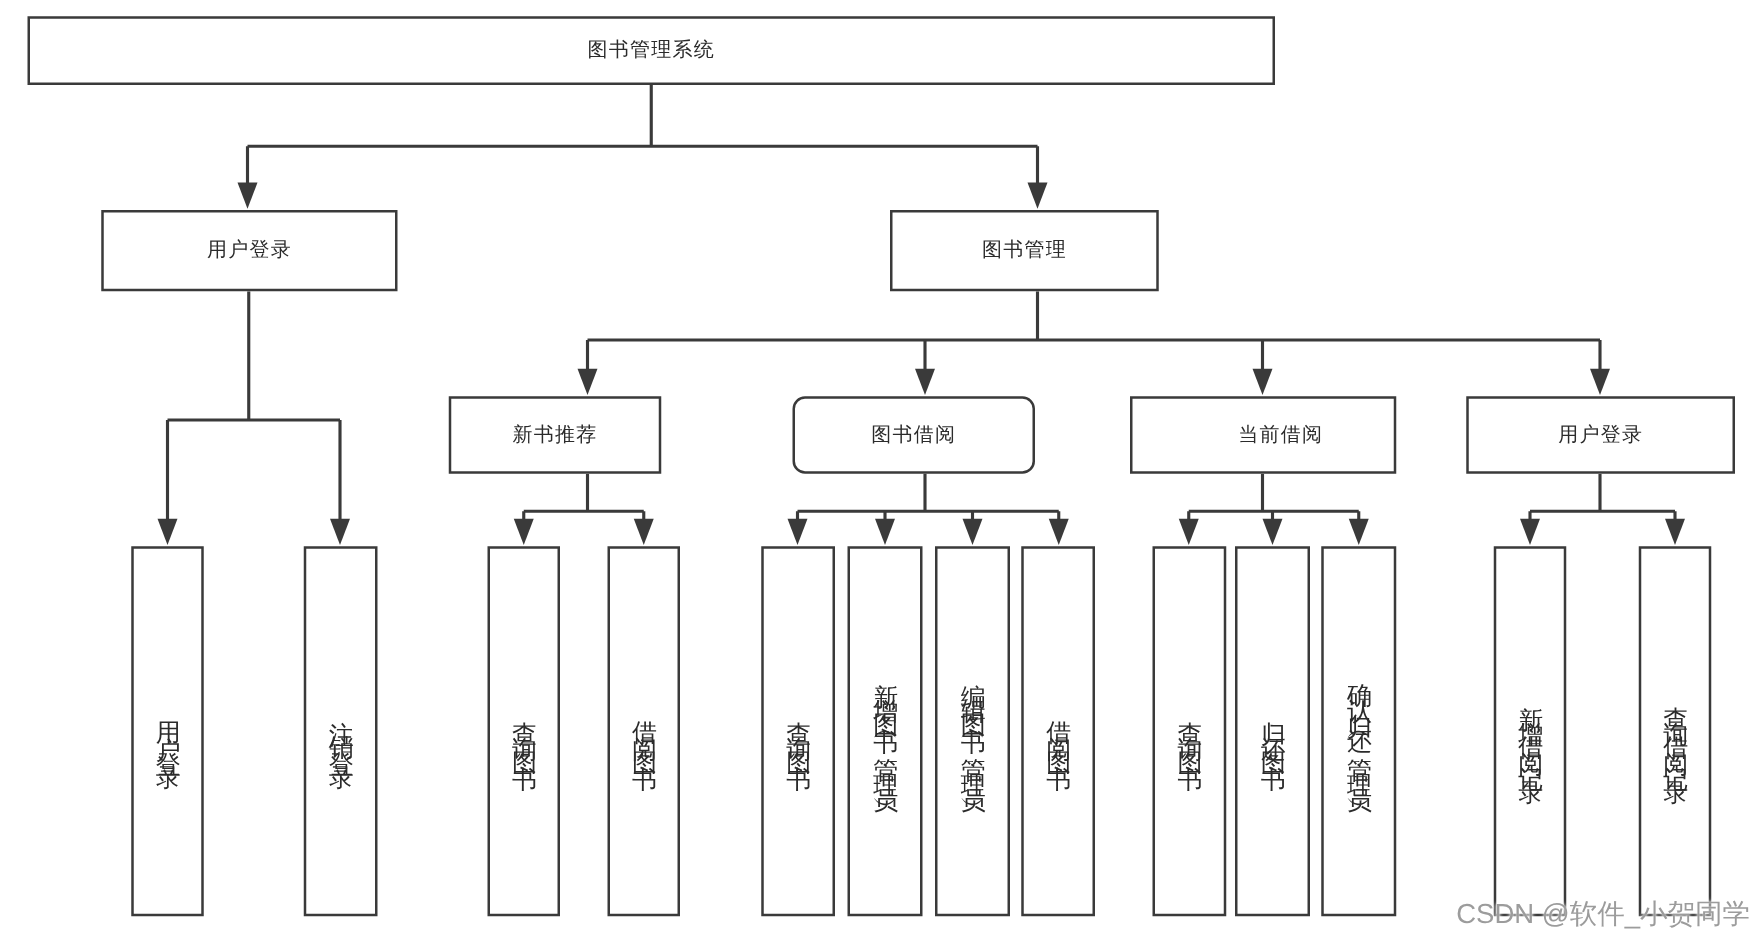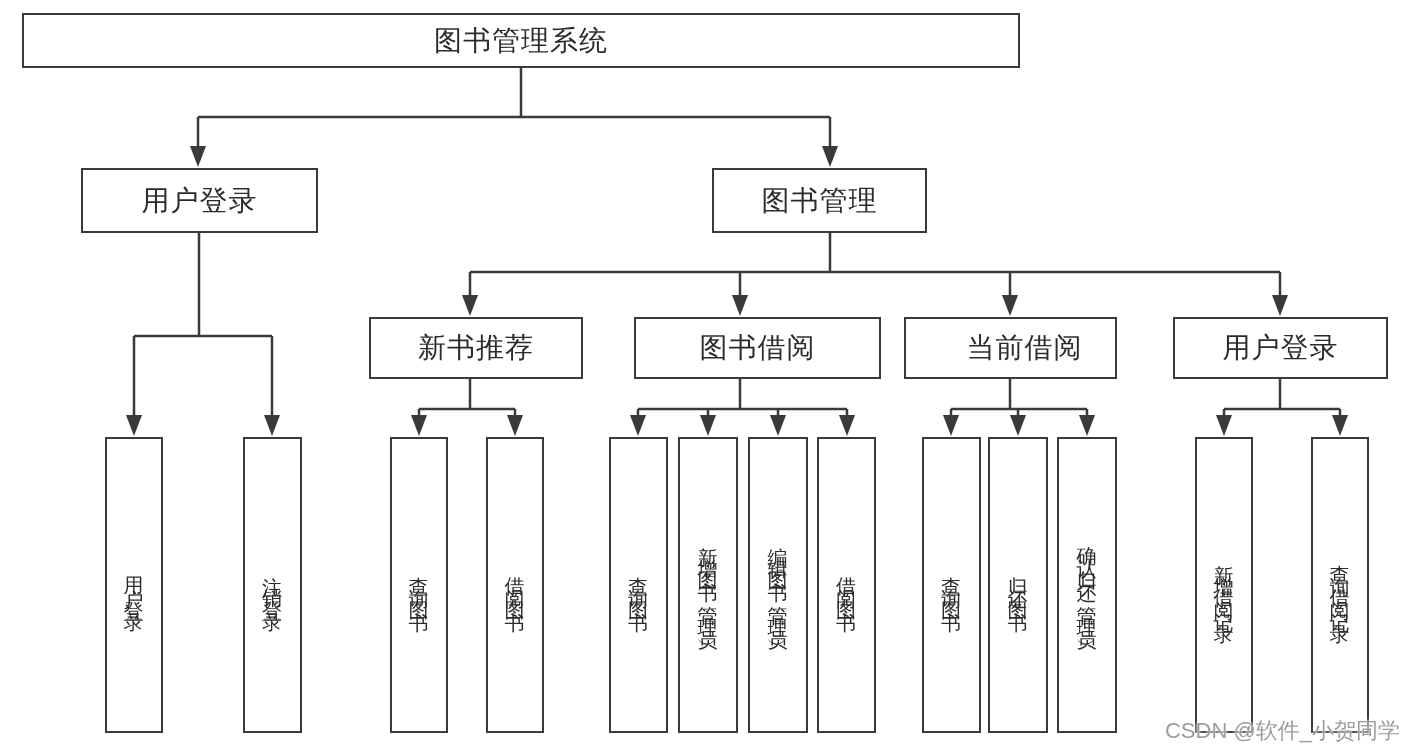--- a/index.html
+++ b/index.html
@@ -30,21 +30,21 @@
   .box {
     position: absolute;
     border: 2.5px solid var(--line);
     background: #ffffff;
     display: flex;
     align-items: center;
     justify-content: center;
     color: var(--text);
   }
   .box .label {
-    font-size: 28px;
+    font-size: 16px;
     letter-spacing: 1px;
     white-space: nowrap;
     color: var(--text);
   }
   .root-box  { left: 22px;  top: 13px;  width: 998px; height: 55px; }
   .lvl2      { top: 168px; height: 65px; }
   .lvl3      { top: 317px; height: 62px; }
   .leaf      { top: 437px; height: 296px; }
   .leaf .vlabel {
     writing-mode: vertical-rl;
@@ -116,24 +116,24 @@
     <span class="label">图书管理系统</span>
   </div>
 
   <div class="box lvl2" style="left:81px; width:237px;">
     <span class="label">用户登录</span>
   </div>
   <div class="box lvl2" style="left:712px; width:215px;">
     <span class="label">图书管理</span>
   </div>
 
-  <div class="box lvl3" style="left:369px; width:214px;">
+  <div class="box lvl3" style="left:359px; width:170px;">
     <span class="label">新书推荐</span>
   </div>
-  <div class="box lvl3" style="left:634px; width:247px;">
+  <div class="box lvl3" style="left:634px; width:194px;border-radius:10px;">
     <span class="label">图书借阅</span>
   </div>
   <div class="box lvl3" style="left:904px; width:213px;padding-left:28px;">
     <span class="label">当前借阅</span>
   </div>
   <div class="box lvl3" style="left:1173px; width:215px;">
     <span class="label">用户登录</span>
   </div>
 
   <div class="box leaf" style="left:105px; width:58px;">

